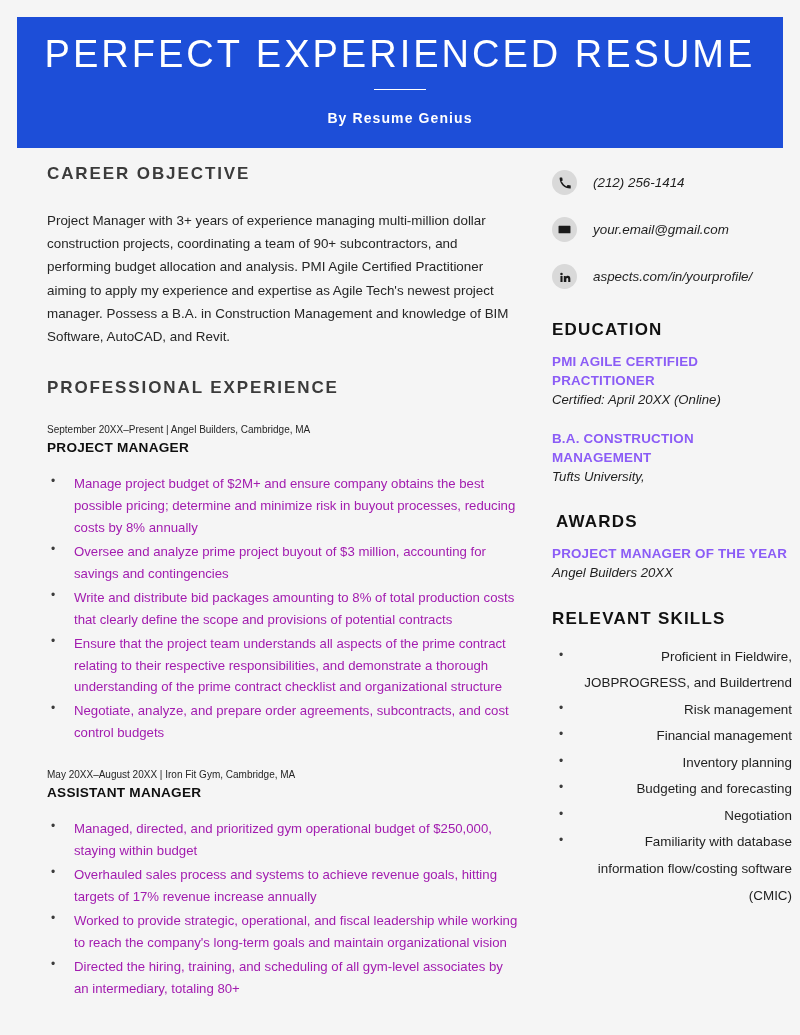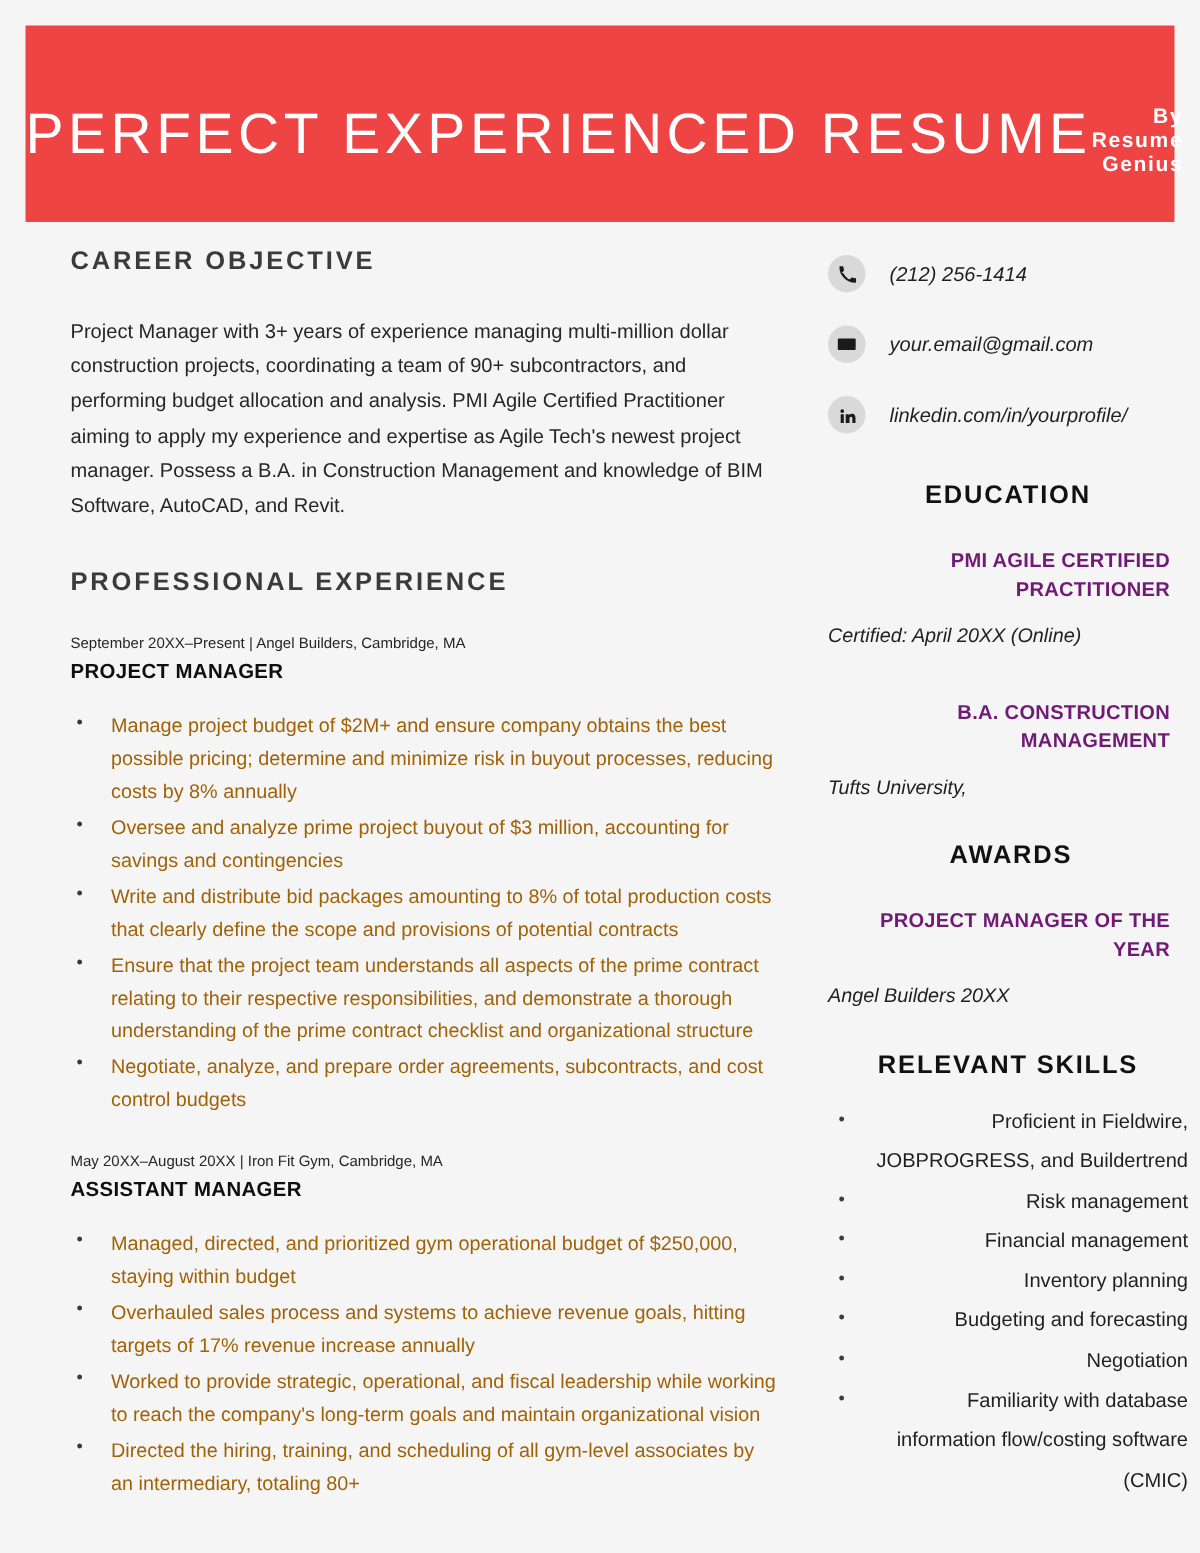--- a/index.html
+++ b/index.html
@@ -22,27 +22,26 @@
     overflow: hidden;
   }
 
   
   .header {
     position: absolute;
     left: 17px;
     top: 17px;
     width: 766px;
     height: 131px;
-    background: #ef4444;
+    background: #1d4ed8;
     box-sizing: border-box;
     display: flex;
-    flex-direction: row;
+    flex-direction: column;
     align-items: center;
     justify-content: flex-start;
-    text-align: right;
   }
   .header-title {
     margin-top: 17px;
     color: #ffffff;
     font-size: 38px;
     font-weight: 300;
     letter-spacing: 3.0px;
     line-height: 1.1;
     white-space: nowrap;
     font-family: "Liberation Sans", sans-serif;
@@ -115,21 +114,21 @@
   ul.bullets {
     list-style: none;
     margin: 0;
     padding: 0;
   }
   ul.bullets li {
     position: relative;
     padding-left: 27px;
     font-size: 13.2px;
     line-height: 1.66;
-    color: #a16207;
+    color: #a21caf;
     margin-bottom: 2px;
   }
   ul.bullets li::before {
     content: "•";
     position: absolute;
     left: 4px;
     top: -1px;
     color: #3b3b3b;
     font-size: 12px;
   }
@@ -160,30 +159,28 @@
     font-style: italic;
   }
 
   .r-head {
     font-size: 17px;
     font-weight: bold;
     color: #111111;
     letter-spacing: 1.2px;
     margin: 0;
     line-height: 1.2;
-    text-align: center;
   }
   .edu-title {
     font-size: 13.4px;
     font-weight: bold;
-    color: #701a75;
+    color: #8b5cf6;
     line-height: 1.42;
     letter-spacing: 0.2px;
-    margin: 12px;
-    text-align: right;
+    margin: 0;
   }
   .edu-sub {
     font-size: 13.2px;
     font-style: italic;
     color: #1f1f1f;
     line-height: 1.45;
     margin: 0;
   }
   ul.skills {
     list-style: none;
@@ -282,21 +279,21 @@
           </span>
           <span class="contact-text">your.email@gmail.com</span>
         </li>
 
         <li class="contact-row">
           <span class="contact-icon">
             <svg width="12" height="12" viewBox="0 0 24 24" fill="#1a1a1a">
               <path d="M4.98 3.5a2.5 2.5 0 1 1 0 5 2.5 2.5 0 0 1 0-5zM2.9 10.2h4.2V22H2.9V10.2zM9.6 10.2h4v1.6h.06c.56-1.05 1.93-2.16 3.97-2.16 4.25 0 5.04 2.8 5.04 6.43V22h-4.2v-5.3c0-1.27-.03-2.9-1.77-2.9-1.77 0-2.04 1.38-2.04 2.81V22H9.6V10.2z"></path>
             </svg>
           </span>
-          <span class="contact-text">linkedin.com/in/yourprofile/</span>
+          <span class="contact-text">aspects.com/in/yourprofile/</span>
         </li>
       </ul>
 
       <div style="height:9px"></div>
       <div class="r-head">EDUCATION</div>
 
       <div style="height:12px"></div>
       <div>
         <div class="edu-title">PMI AGILE CERTIFIED PRACTITIONER</div>
         <div class="edu-sub">Certified: April 20XX (Online)</div>

